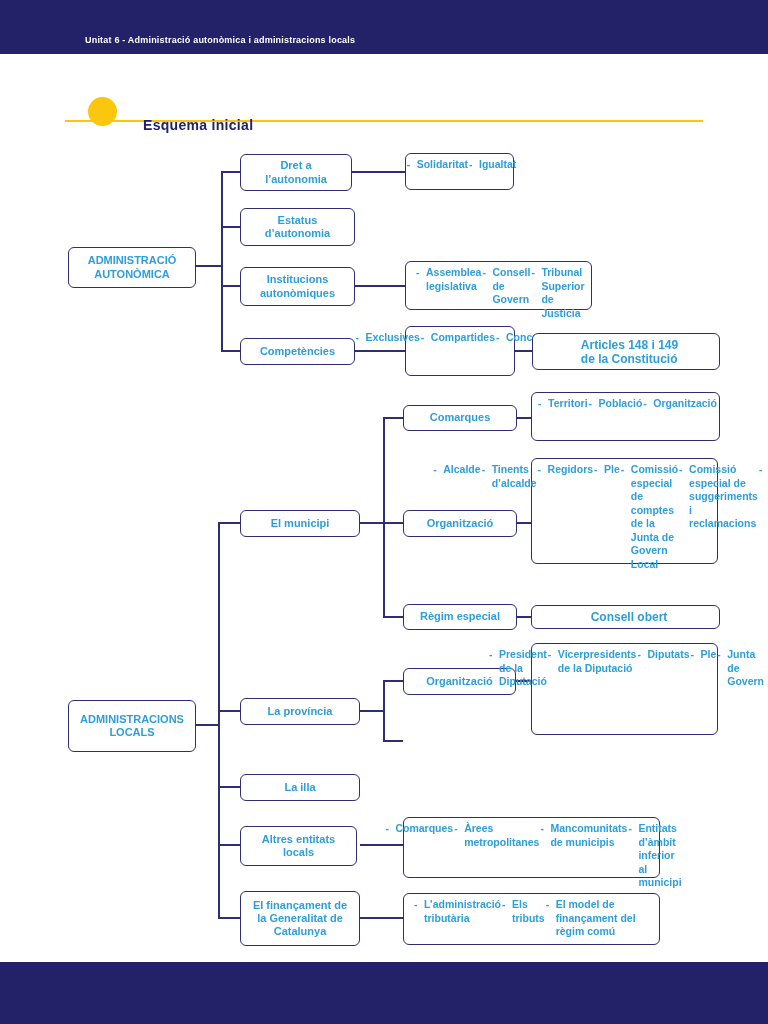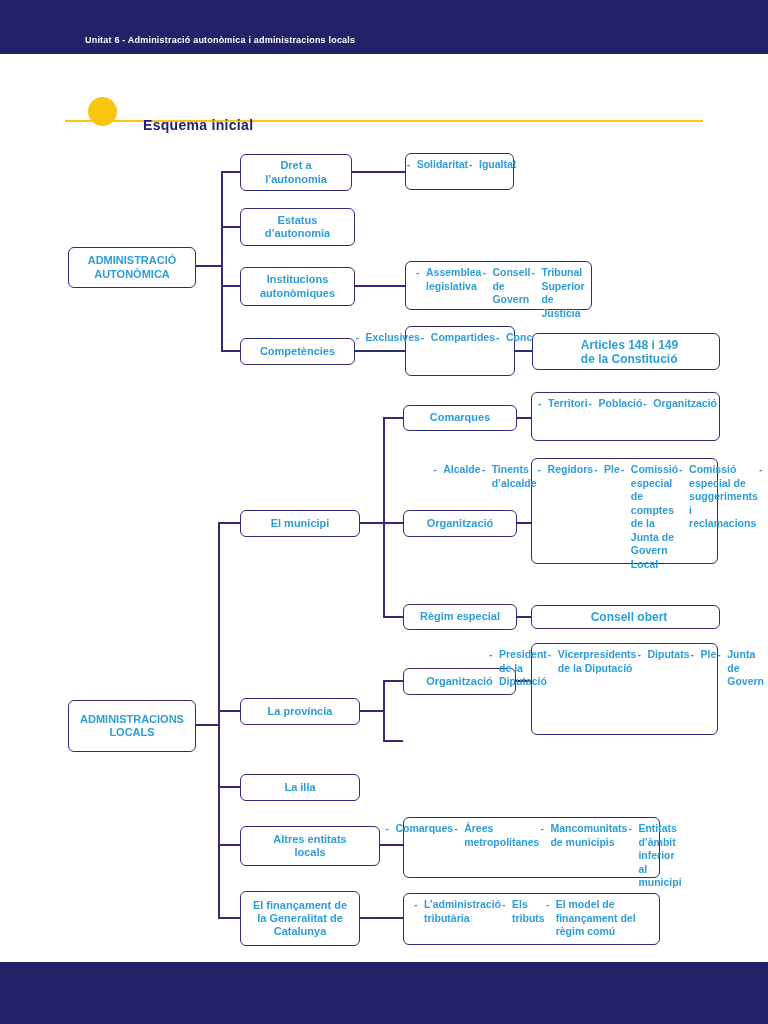--- a/index.html
+++ b/index.html
@@ -186,21 +186,21 @@
     <div class="li">Vicerpresidents de la Diputació</div>
     <div class="li">Diputats</div>
     <div class="li">Ple</div>
     <div class="li">Junta de Govern</div>
   </div>
 
   <div class="node" style="left:240px;top:774px;width:120px;height:27px">
     <span>La illa</span>
   </div>
 
-  <div class="node" style="left:240px;top:826px;width:140px;height:40px">
+  <div class="node" style="left:240px;top:826px;width:117px;height:40px">
     <span>Altres entitats
 locals</span>
   </div>
   <div class="list" style="left:403px;top:817px;width:257px;height:61px">
     <div class="li">Comarques</div>
     <div class="li">Àrees metropolitanes</div>
     <div class="li">Mancomunitats de municipis</div>
     <div class="li">Entitats d’àmbit inferior al municipi</div>
   </div>
 

